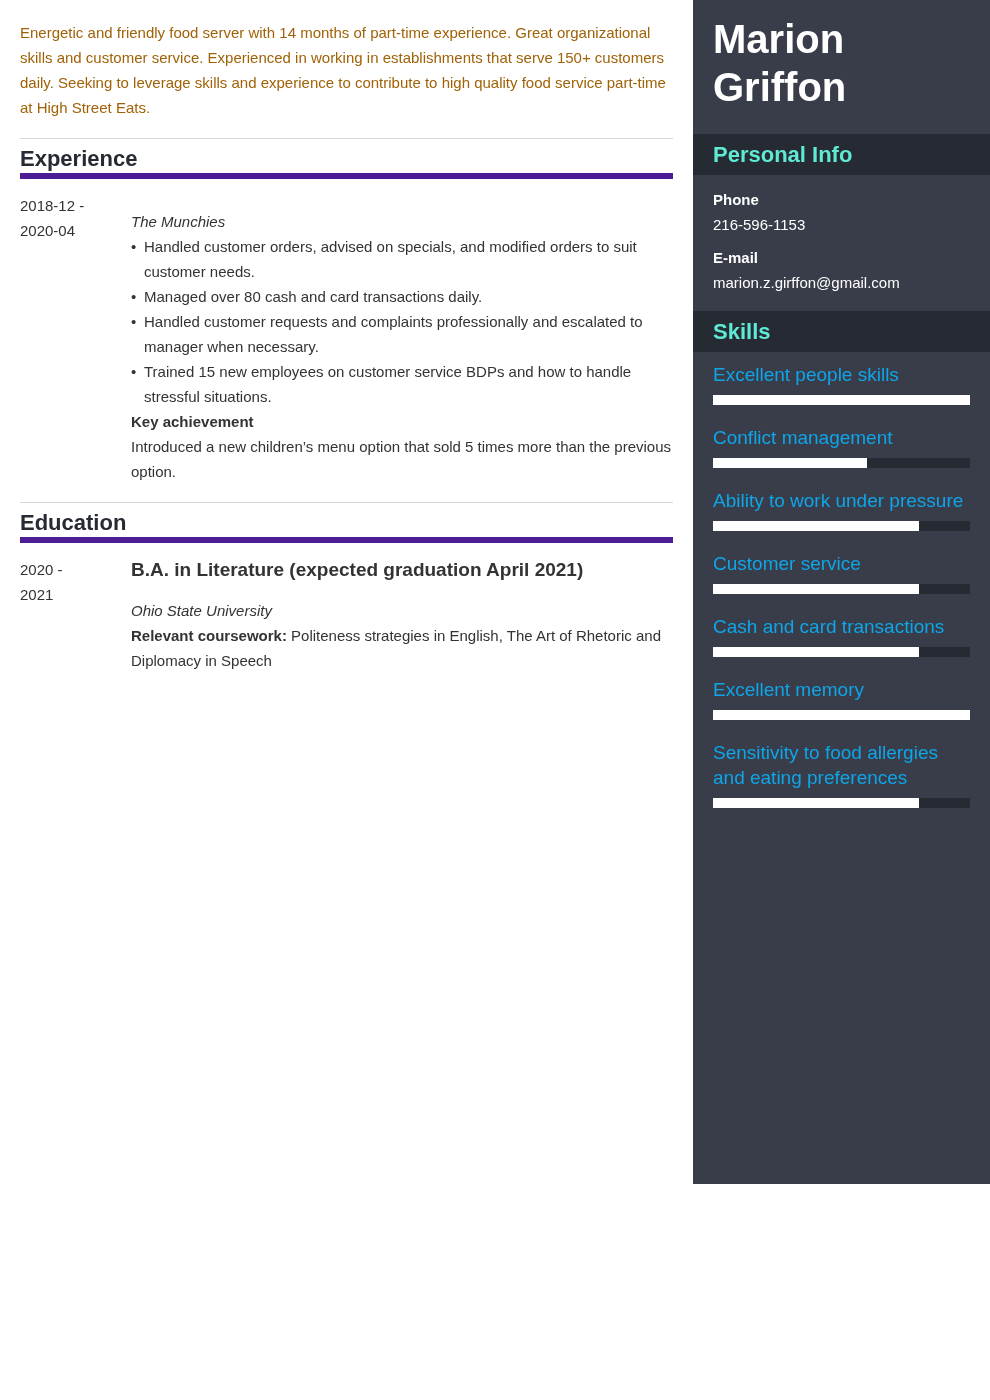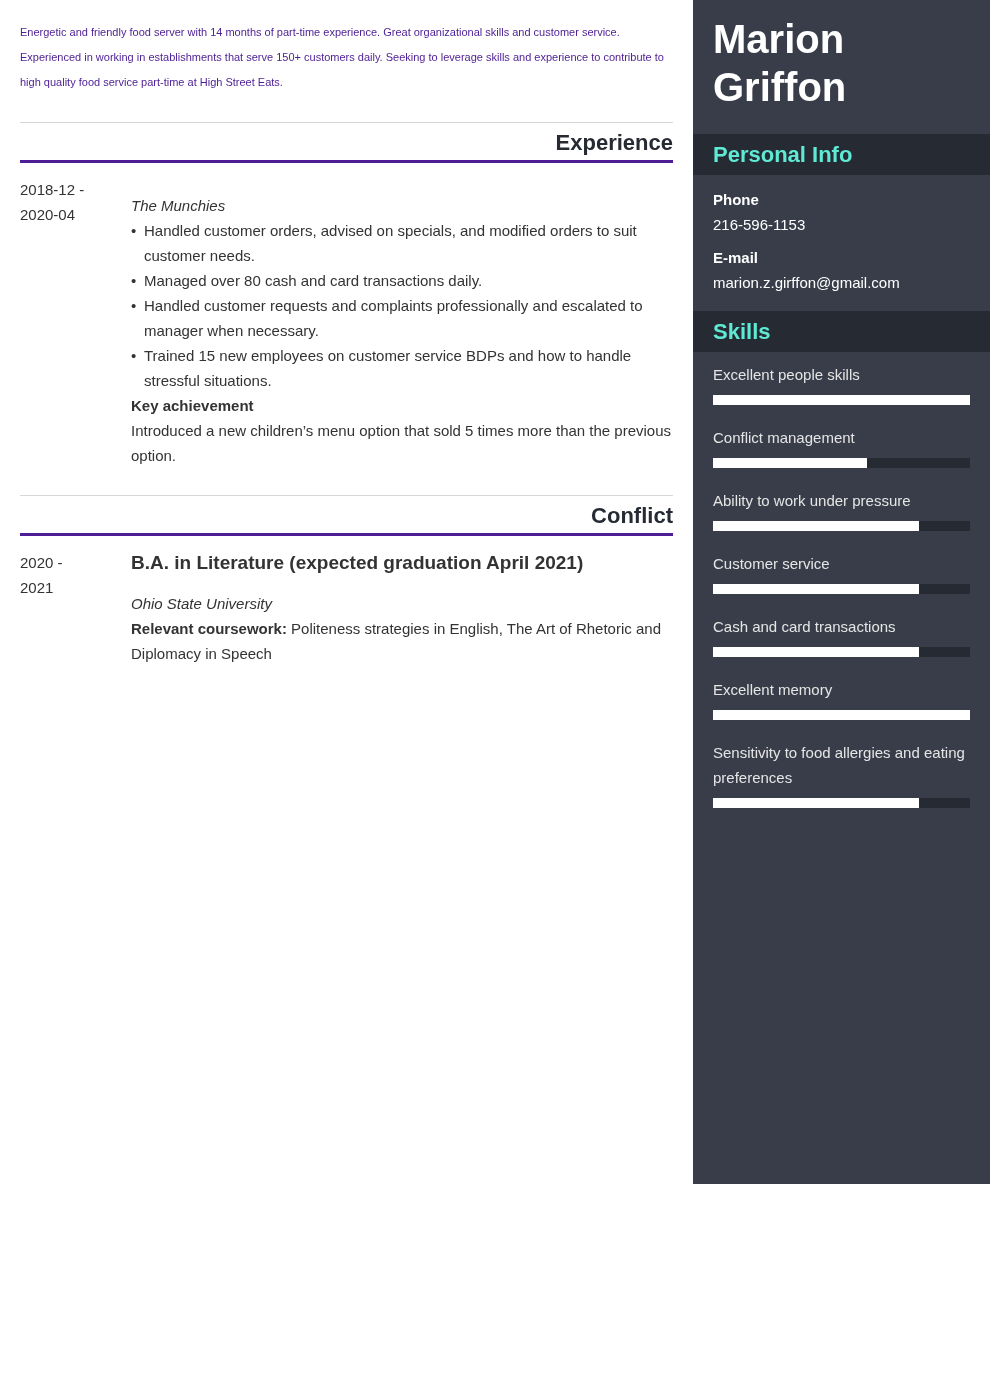--- a/index.html
+++ b/index.html
@@ -1,22 +1,22 @@
 <!DOCTYPE html>
 <html><head>
 <meta charset="utf-8">
 <style>
   * { box-sizing: border-box; margin: 0; padding: 0; }
   html, body { width: 990px; height: 1400px; background: #ffffff; overflow: hidden; }
   body { font-family: "Liberation Sans", sans-serif; color: #333333; position: relative; }
 
   .main { position: absolute; left: 0; top: 0; width: 693px; height: 1400px; padding: 20px 20px 0 20px; }
-  .summary { font-size: 11px; line-height: 25px; color: #4c1d95; margin-top: 0; padding-top: 0; }
+  .summary { font-size: 15px; line-height: 25px; color: #a16207; margin-top: 0; padding-top: 0; }
 
-  .section-head { margin-top: 27px; border-top: 1px solid #d8d8d8; border-bottom: 3px solid #4c1d95; height: 41px; text-align: right; }
+  .section-head { margin-top: 18px; border-top: 1px solid #d8d8d8; border-bottom: 6px solid #4c1d95; height: 41px; }
   .section-title { font-size: 22px; font-weight: bold; color: #262a33; line-height: 40px; }
 
   .entry { display: flex; margin-top: 14px; }
   .entry-date { width: 111px; font-size: 15px; line-height: 25px; color: #333; flex: none; }
   .entry-body { flex: 1; font-size: 15px; line-height: 25px; }
   .entry-title { font-size: 19px; font-weight: bold; color: #333; line-height: 25px; }
   .entry-org { font-style: italic; margin-top: 16px; }
   .bullets { list-style: none; }
   .bullets li { position: relative; padding-left: 13px; }
   .bullets li::before { content: "\2022"; position: absolute; left: 0; top: 0; }
@@ -25,21 +25,21 @@
   .sidebar { position: absolute; left: 693px; top: 0; width: 297px; height: 1184px; background: #383d49; color: #ffffff; }
   .name { padding: 15px 20px 0 20px; font-size: 40px; font-weight: bold; line-height: 48px; height: 134px; color: #ffffff; }
   .side-head { background: #262a33; height: 41px; padding: 0 20px; font-size: 22px; font-weight: bold; line-height: 41px; color: #5eead4; }
   .info { padding: 12px 20px 16px 20px; font-size: 15px; line-height: 25px; }
   .info-label { font-weight: bold; }
   .info-value { margin-bottom: 8px; }
   .info-value.last { margin-bottom: 0; }
 
   .skills { padding: 10px 20px 0 20px; }
   .skill { margin-bottom: 20px; }
-  .skill-name { font-size: 15px; line-height: 25px; color: #e5e5e5; }
+  .skill-name { font-size: 19px; line-height: 25px; color: #0ea5e9; }
   .skill-bar { height: 10px; background: #262a33; margin-top: 8px; position: relative; }
   .skill-fill { position: absolute; left: 0; top: 0; height: 10px; background: #ffffff; }
 </style>
 </head>
 <body>
 
 <div class="main">
   <p class="summary">Energetic and friendly food server with 14 months of part-time experience. Great organizational skills and customer service. Experienced in working in establishments that serve 150+ customers daily. Seeking to leverage skills and experience to contribute to high quality food service part-time at High Street Eats.</p>
 
   <div class="section-head">
@@ -58,21 +58,21 @@
         <li>Managed over 80 cash and card transactions daily.</li>
         <li>Handled customer requests and complaints professionally and escalated to manager when necessary.</li>
         <li>Trained 15 new employees on customer service BDPs and how to handle stressful situations.</li>
       </ul>
       <div class="bold">Key achievement</div>
       <div>Introduced a new children’s menu option that sold 5 times more than the previous option.</div>
     </div>
   </div>
 
   <div class="section-head">
-    <h2 class="section-title">Conflict</h2>
+    <h2 class="section-title">Education</h2>
   </div>
 
   <div class="entry">
     <div class="entry-date">
       <div>2020 -</div>
       <div>2021</div>
     </div>
     <div class="entry-body">
       <div class="entry-title">B.A. in Literature (expected graduation April 2021)</div>
       <div class="entry-org">Ohio State University</div>

